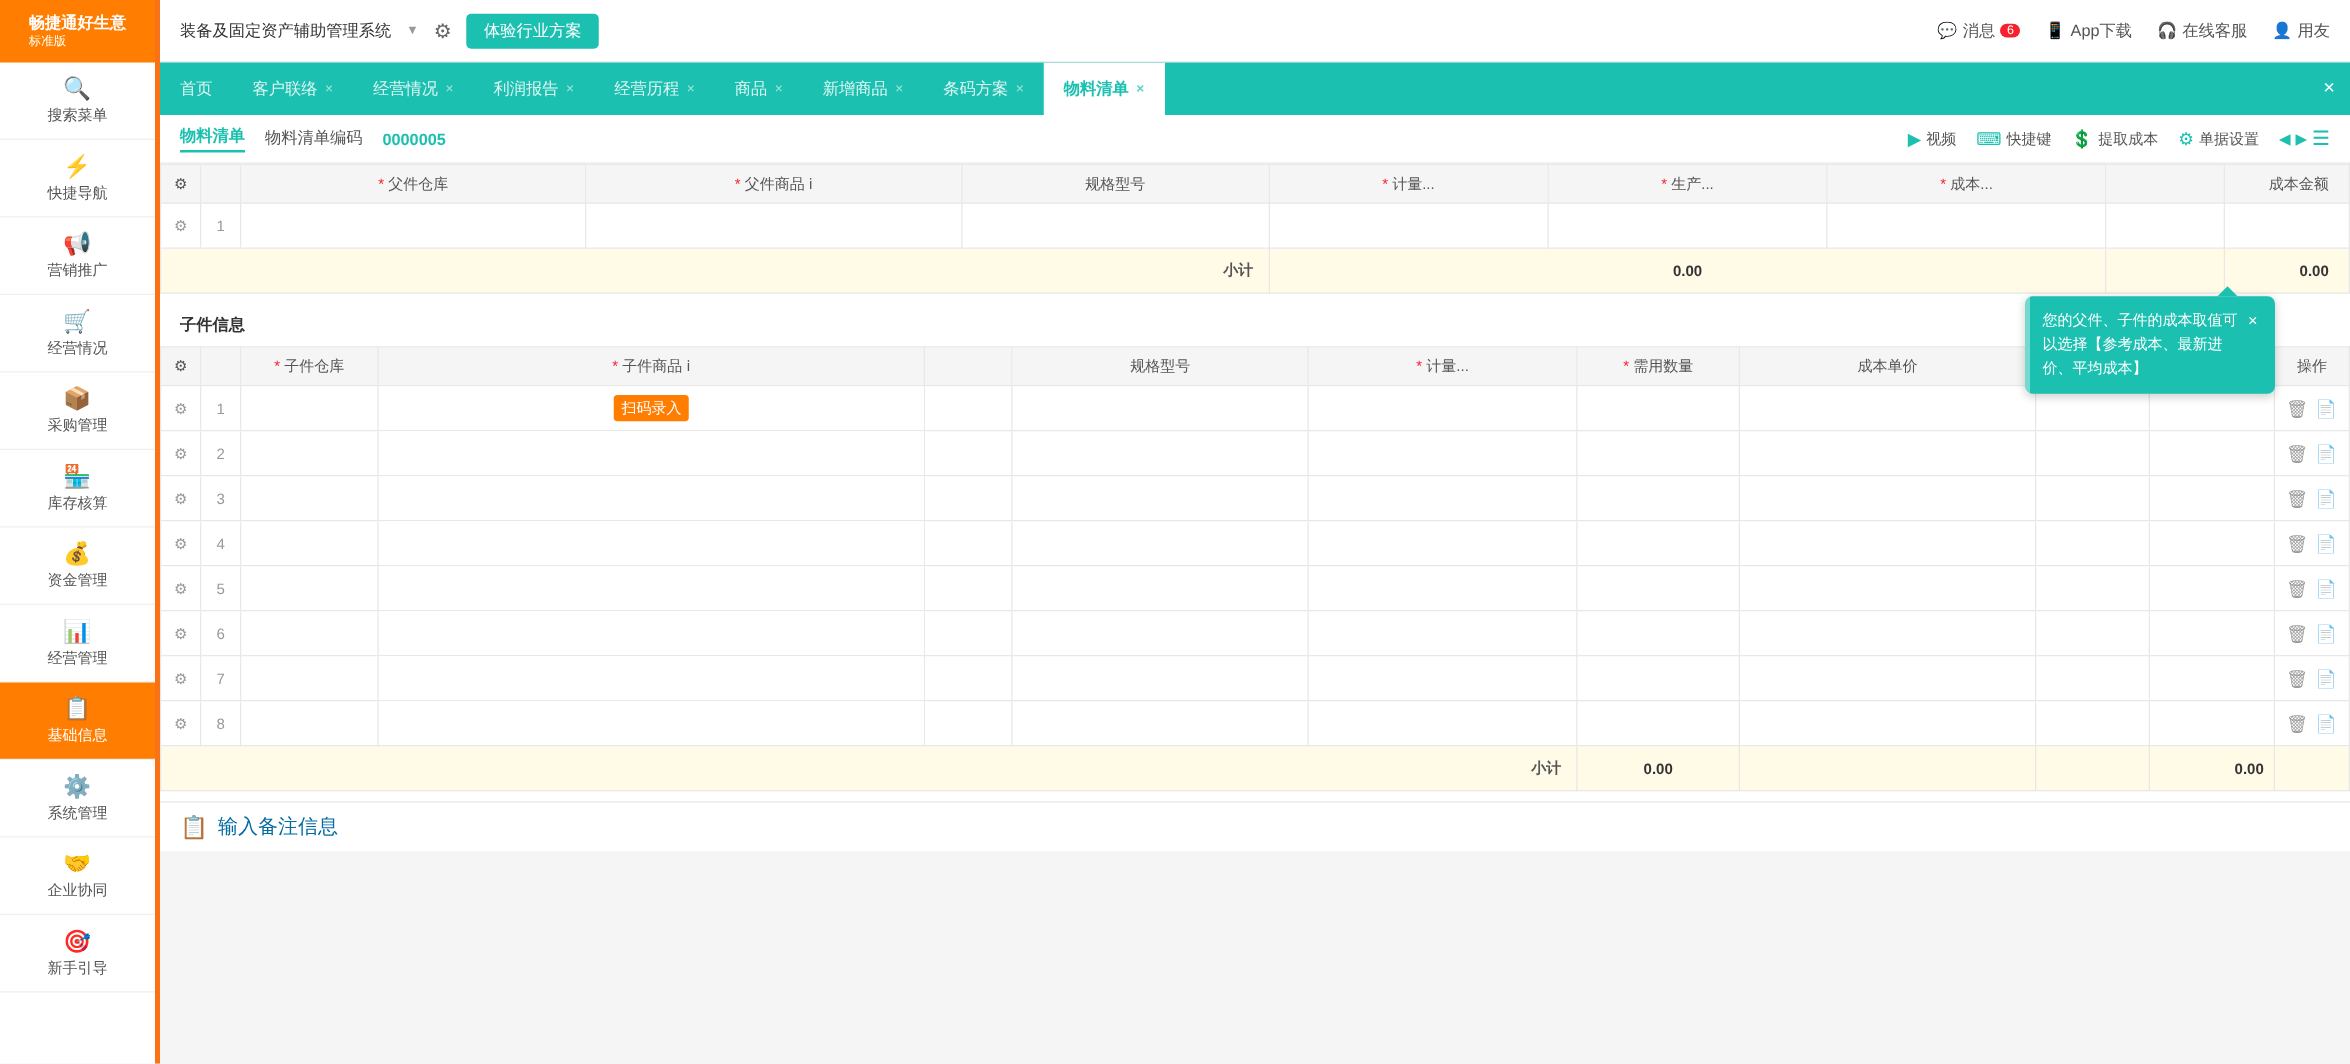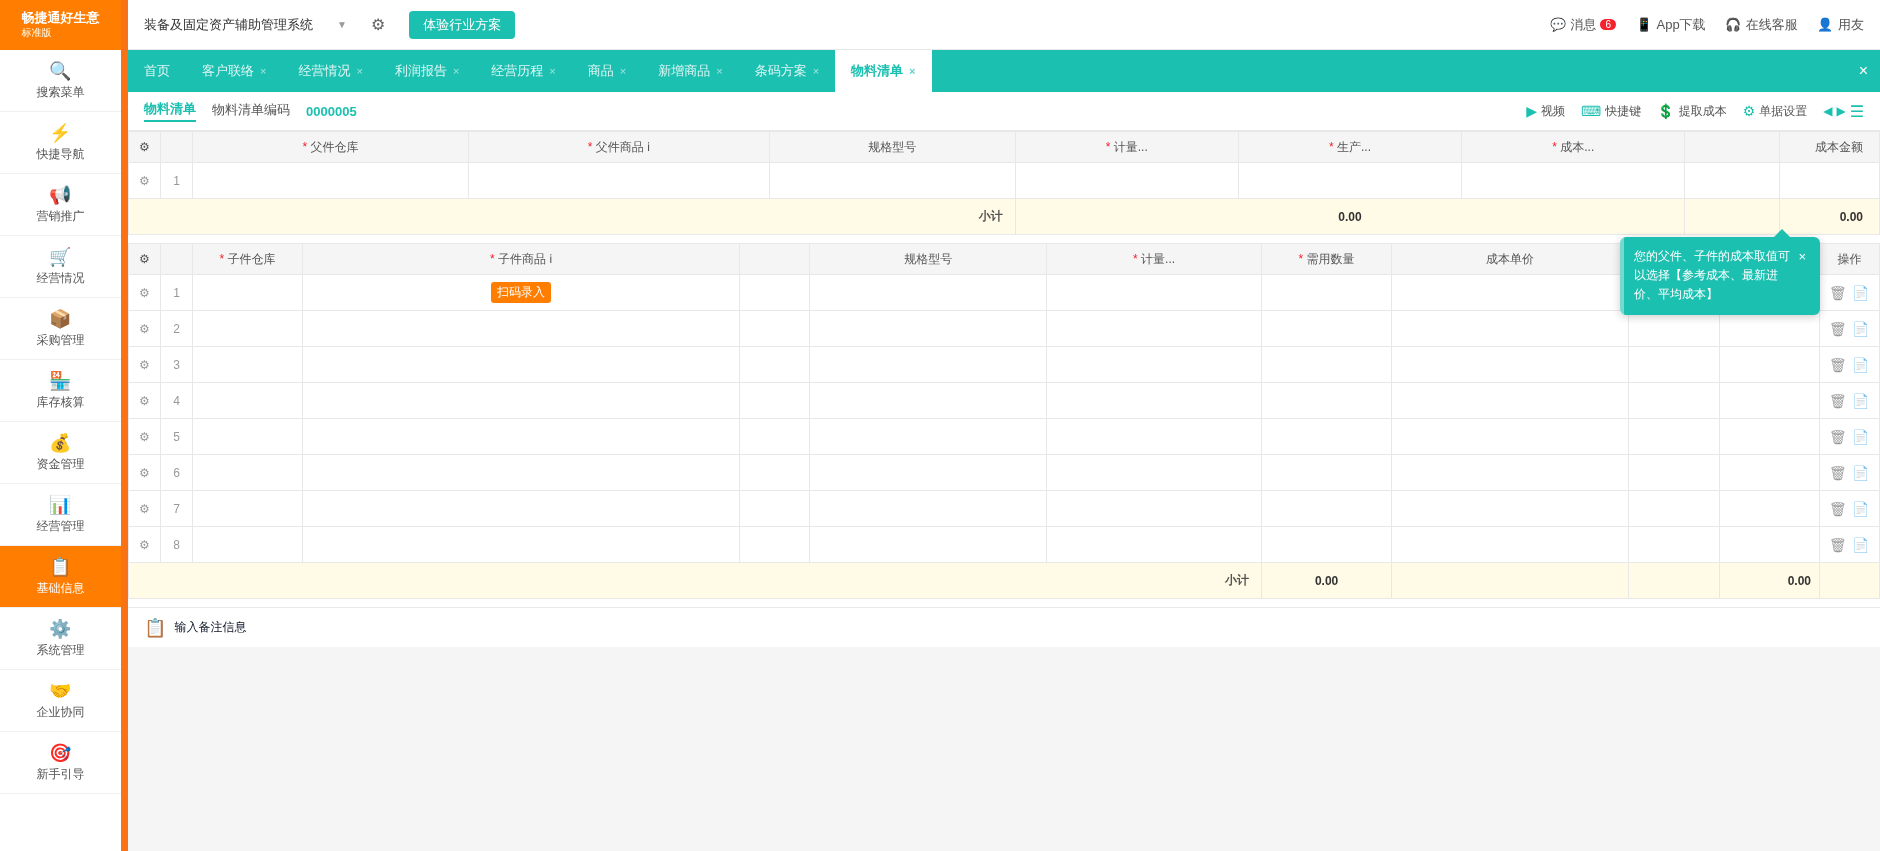--- a/index.html
+++ b/index.html
@@ -5,21 +5,21 @@
     * { box-sizing: border-box; margin: 0; padding: 0; font-family: 'Microsoft YaHei', Arial, sans-serif; }
     body { display: flex; height: 851px; overflow: hidden; background: #f0f2f5; font-size: 13px; }
 
     
     .sidebar {
       width: 128px;
       background: #fff;
       display: flex;
       flex-direction: column;
       align-items: center;
-      border-right: 7px solid #f97316;
+      border-right: 4px solid #f97316;
       flex-shrink: 0;
     }
     .sidebar-logo {
       width: 100%;
       background: #ff7d00;
       display: flex;
       align-items: center;
       justify-content: center;
       height: 50px;
       padding: 8px;
@@ -64,21 +64,21 @@
       background: #fff;
       display: flex;
       align-items: center;
       padding: 0 16px;
       border-bottom: 1px solid #e8e8e8;
       justify-content: space-between;
     }
     .top-header-left {
       display: flex;
       align-items: center;
-      gap: 24px;
+      gap: 12px;
       color: #555;
       font-size: 13px;
     }
     .system-title { font-size: 13px; color: #333; }
     .dropdown-arrow { font-size: 10px; color: #999; }
     .settings-icon { font-size: 16px; color: #666; cursor: pointer; }
     .trial-btn {
       background: #1cc0b0;
       color: #fff;
       border: none;
@@ -303,21 +303,21 @@
     .bottom-bar {
       background: #fff;
       border-top: 1px solid #e8e8e8;
       padding: 8px 16px;
       display: flex;
       align-items: center;
       gap: 8px;
       min-height: 40px;
     }
     .bottom-icon { color: #1cc0b0; font-size: 18px; }
-    .bottom-text { color: #0f172a; font-size: 12px; text-align: center; }
+    .bottom-text { color: #0369a1; font-size: 16px; text-align: center; }
 
     .relative { position: relative; }
   </style>
 </head>
 <body>
 
 <div class="sidebar">
   <div class="sidebar-logo">
     <div>
       <div class="sidebar-logo-text">畅捷通好生意</div>
@@ -509,20 +509,21 @@
             <td colspan="5" class="subtotal-label">小计</td>
             <td colspan="3" class="subtotal-val" style="text-align:center;font-weight:bold;">0.00</td>
             <td></td>
             <td class="subtotal-val" style="text-align:right;padding-right:16px;font-weight:bold;">0.00</td>
           </tr>
         </tbody>
       </table>
     </div>
 
     <div class="section">
+      <div class="section-title">子件信息</div>
       <table class="data-table">
         <thead>
           <tr>
             <th class="th-gear">⚙</th>
             <th style="width:32px;"></th>
             <th style="width:110px;"><span style="color:#f5222d;">*</span> 子件仓库</th>
             <th style="min-width:120px;"><span style="color:#f5222d;">*</span> 子件商品 ℹ</th>
             <th style="width:70px;"></th>
             <th>规格型号</th>
             <th><span style="color:#f5222d;">*</span> 计量...</th>

